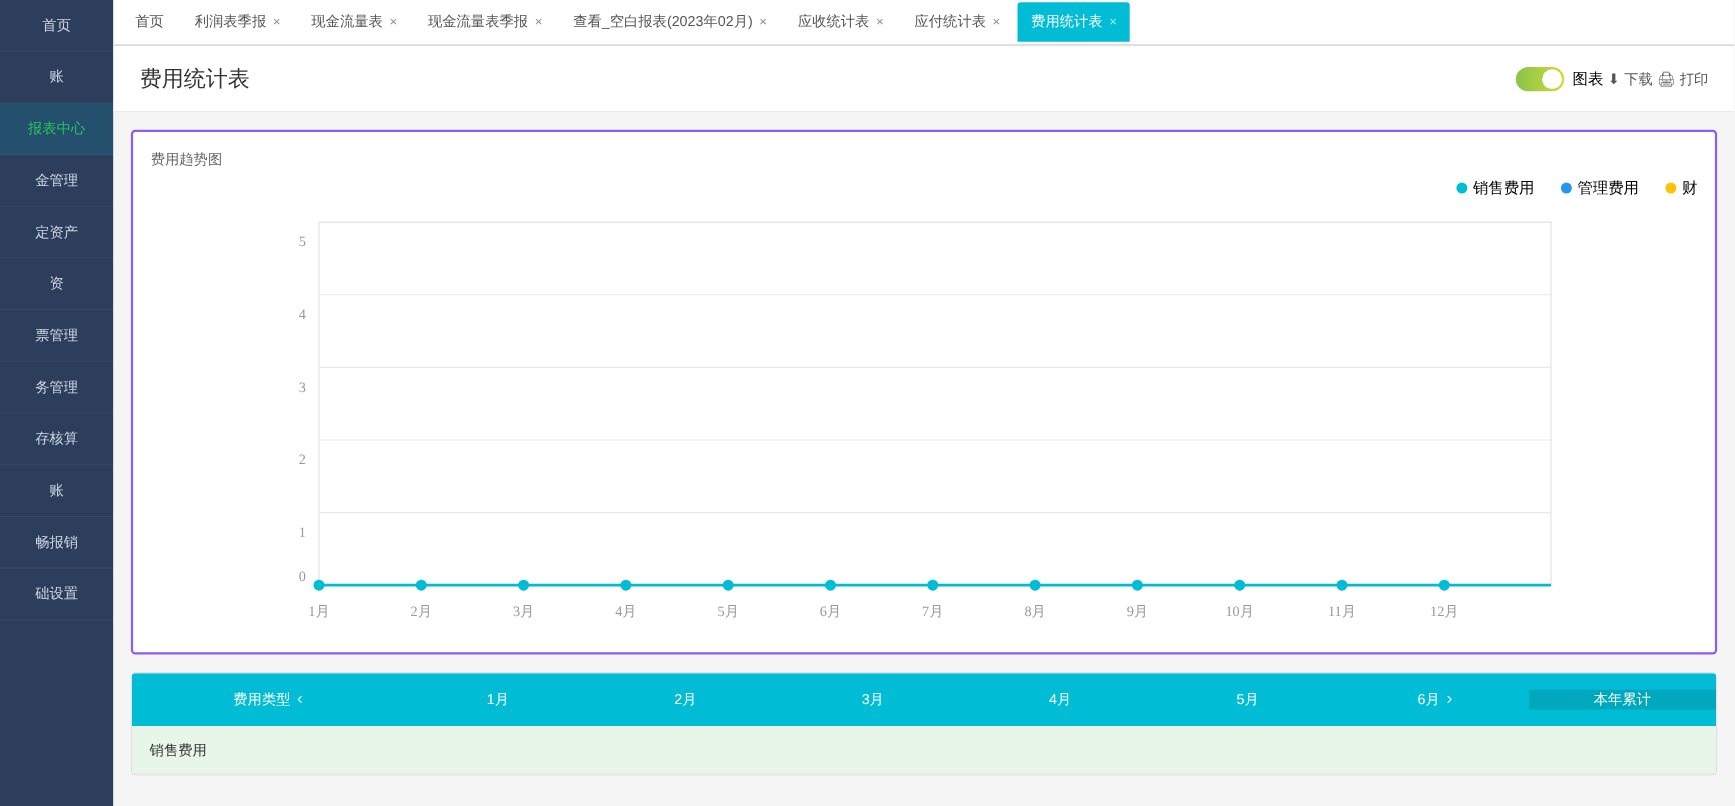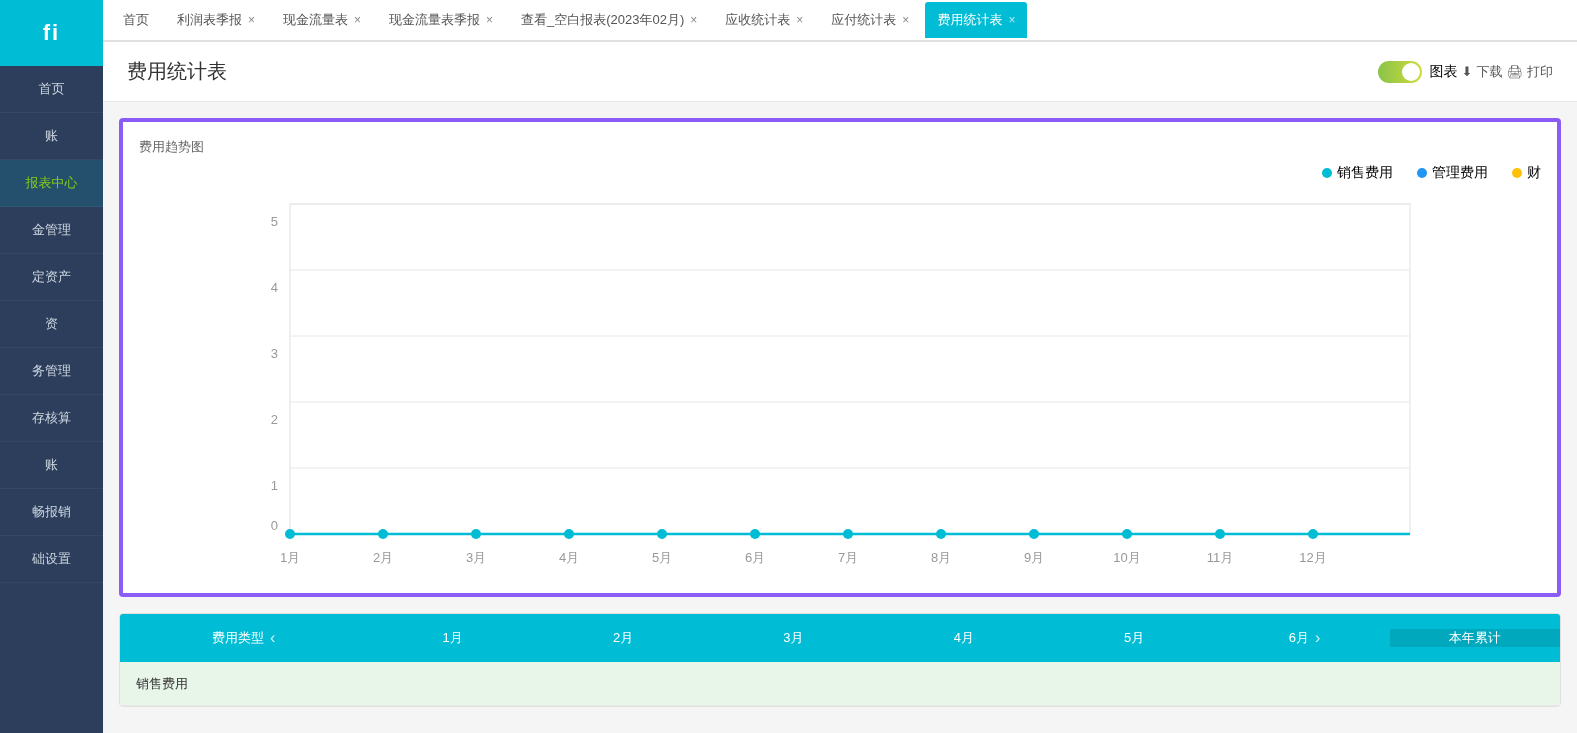--- a/index.html
+++ b/index.html
@@ -26,21 +26,21 @@
       letter-spacing: 2px;
     }
     .sidebar-item {
       color: #cdd6e0;
       padding: 14px 0;
       text-align: center;
       font-size: 13px;
       cursor: pointer;
       border-bottom: 1px solid rgba(255,255,255,0.05);
     }
-    .sidebar-item.active { background: rgba(0,188,212,0.15); color: #84cc16; }
+    .sidebar-item.active { background: rgba(0,188,212,0.15); color: #22c55e; }
 
     
     .main {
       flex: 1;
       display: flex;
       flex-direction: column;
       overflow: hidden;
     }
 
     
@@ -133,21 +133,22 @@
       cursor: pointer;
       font-size: 13px;
     }
 
     
     .chart-section {
       background: #fff;
       margin: 16px;
       padding: 16px;
       border-radius: 4px;
-      border: 4px solid #8b5cf6;
+      border: 2px solid #8b5cf6;
+      font-family: Liberation Serif, serif;
     }
     .chart-title {
       font-size: 13px;
       color: #666;
       margin-bottom: 8px;
     }
     .legend-item {
       display: flex;
       align-items: center;
       gap: 5px;
@@ -226,27 +227,27 @@
       padding-left: 16px;
     }
     .td-cell.last-col {
       flex: 1;
     }
   </style>
 </head>
 <body>
 
 <div class="sidebar">
-  <div class="sidebar-logo">fi</div>
   <div class="sidebar-item">首页</div>
   <div class="sidebar-item">账</div>
   <div class="sidebar-item active">报表中心</div>
   <div class="sidebar-item">金管理</div>
   <div class="sidebar-item">定资产</div>
   <div class="sidebar-item">资</div>
+  <div class="sidebar-item">票管理</div>
   <div class="sidebar-item">务管理</div>
   <div class="sidebar-item">存核算</div>
   <div class="sidebar-item">账</div>
   <div class="sidebar-item">畅报销</div>
   <div class="sidebar-item">础设置</div>
 </div>
 
 <div class="main">
 
   <div class="tab-bar">

